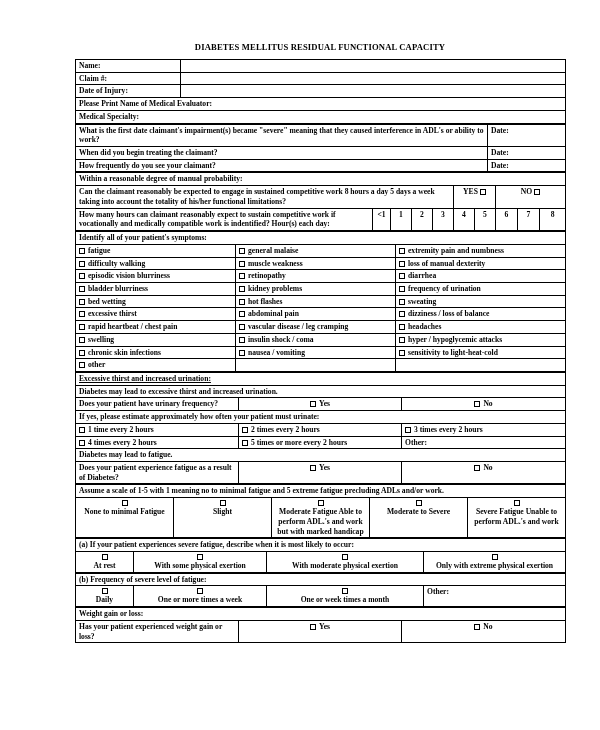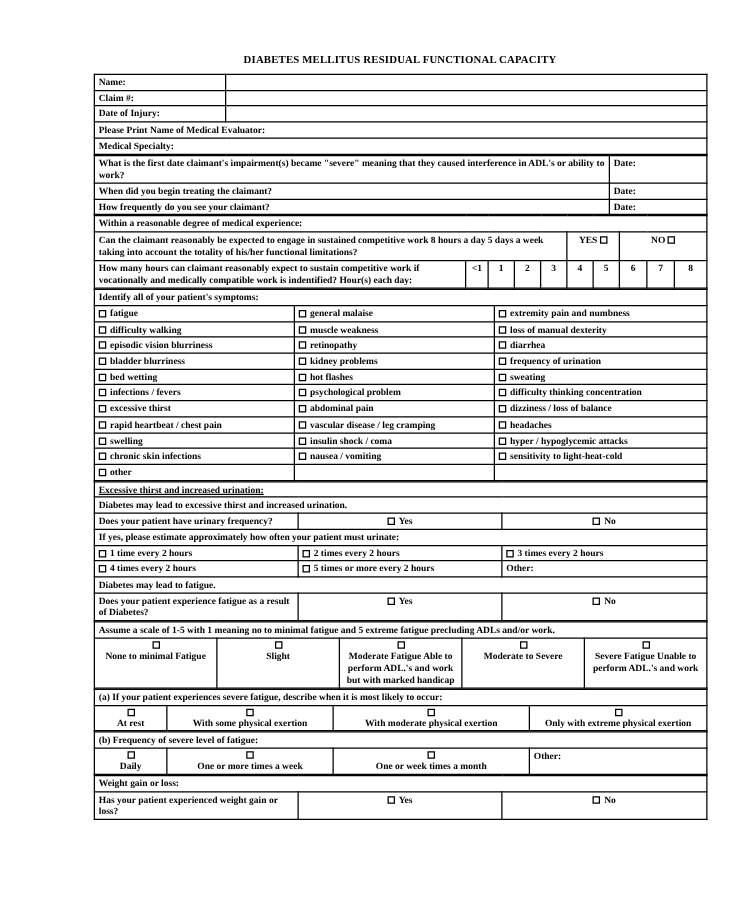--- a/index.html
+++ b/index.html
@@ -143,21 +143,21 @@
         <col style="width:21px">
         <col style="width:21px">
       <col style="width:21px">
         <col style="width:21px">
         <col style="width:22px">
         <col style="width:22px">
         <col style="width:26px">
     </colgroup>
     <tbody>
       <tr>
-        <td colspan="10">Within a reasonable degree of medical experience:</td>
+        <td colspan="10">Within a reasonable degree of manual probability:</td>
       </tr>
       <tr>
         <td class="tall" colspan="5">Can the claimant reasonably be expected to engage in sustained competitive work 8 hours a day 5 days a week taking into account the totality of his/her functional limitations?</td>
         <td class="tall ctr" colspan="2"><span>YES</span><span class="cb-after"></span></td>
         <td class="tall ctr" colspan="3"><span>NO</span><span class="cb-after"></span></td>
       </tr>
       <tr>
         <td style="height:18px">How many hours can claimant reasonably expect to sustain competitive work if vocationally and medically compatible work is indentified? Hour(s) each day:</td>
         <td class="hrs">&lt;1</td>
         <td class="hrs">1</td>
@@ -201,25 +201,20 @@
         <td class="sym"><span class="cb"></span><span>bladder blurriness</span></td>
         <td class="sym"><span class="cb"></span><span>kidney problems</span></td>
         <td class="sym"><span class="cb"></span><span>frequency of urination</span></td>
       </tr>
       <tr>
         <td class="sym"><span class="cb"></span><span>bed wetting</span></td>
         <td class="sym"><span class="cb"></span><span>hot flashes</span></td>
         <td class="sym"><span class="cb"></span><span>sweating</span></td>
       </tr>
       <tr>
-        <td class="sym"><span class="cb"></span><span>infections / fevers</span></td>
-        <td class="sym"><span class="cb"></span><span>psychological problem</span></td>
-        <td class="sym"><span class="cb"></span><span>difficulty thinking concentration</span></td>
-      </tr>
-      <tr>
         <td class="sym"><span class="cb"></span><span>excessive thirst</span></td>
         <td class="sym"><span class="cb"></span><span>abdominal pain</span></td>
         <td class="sym"><span class="cb"></span><span>dizziness / loss of balance</span></td>
       </tr>
       <tr>
         <td class="sym"><span class="cb"></span><span>rapid heartbeat / chest pain</span></td>
         <td class="sym"><span class="cb"></span><span>vascular disease / leg cramping</span></td>
         <td class="sym"><span class="cb"></span><span>headaches</span></td>
       </tr>
       <tr>

